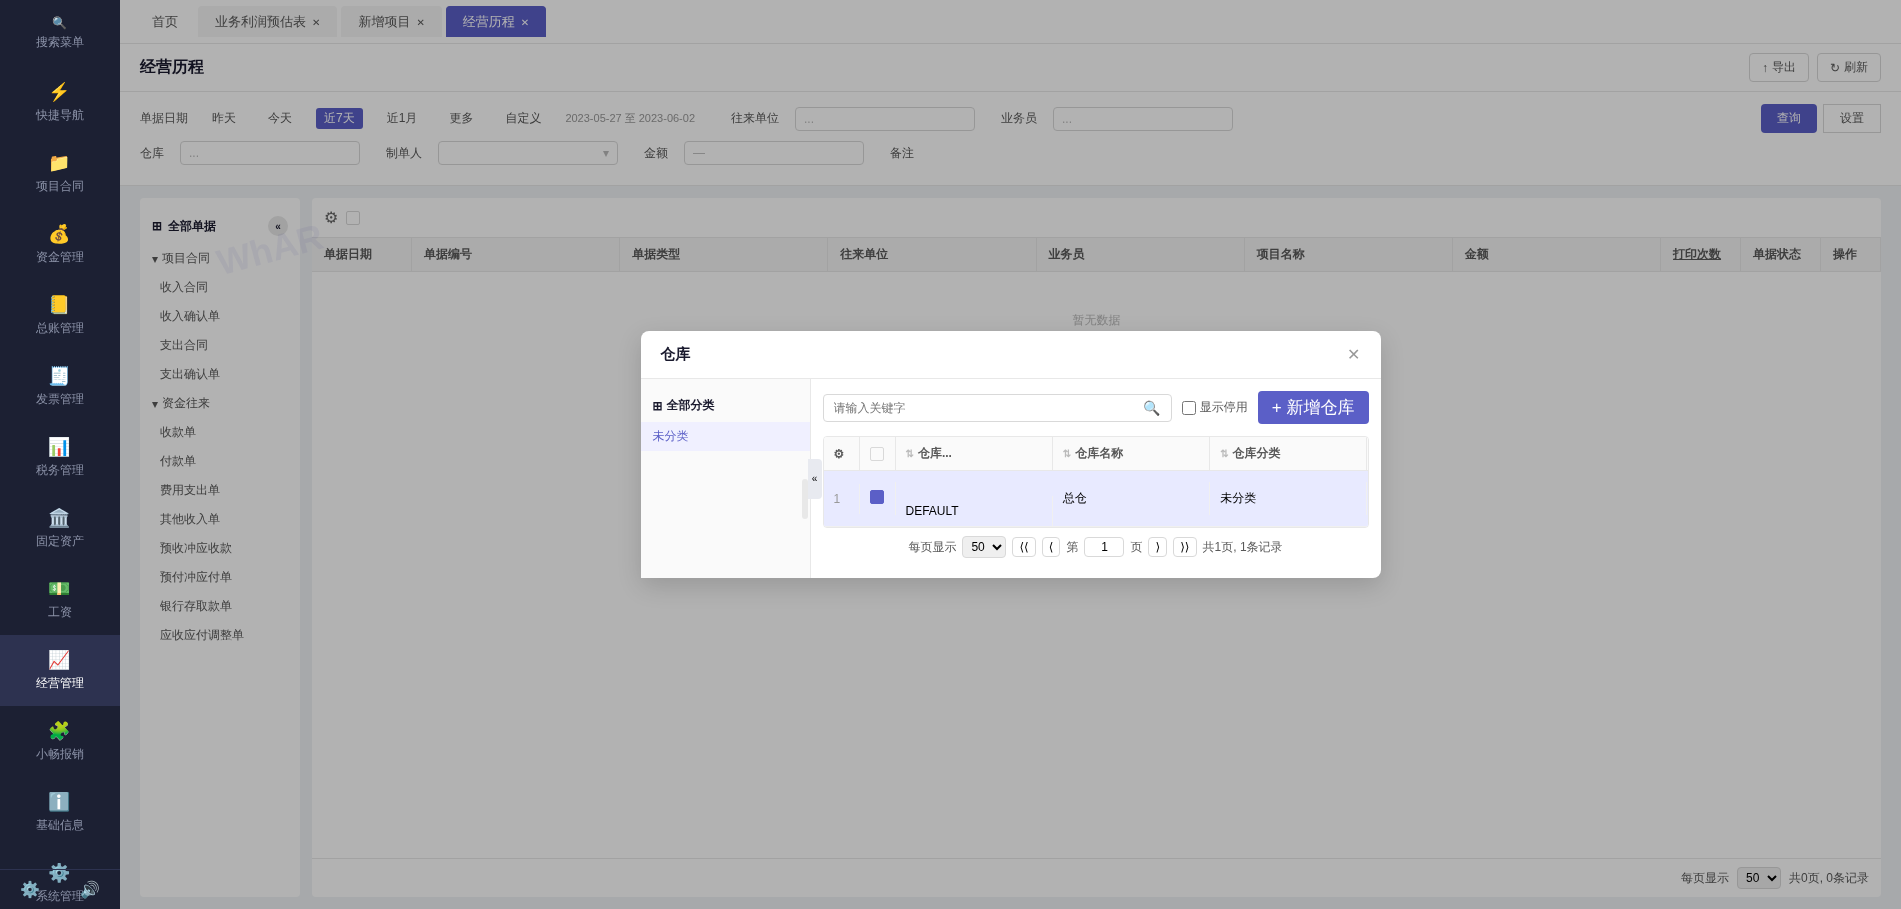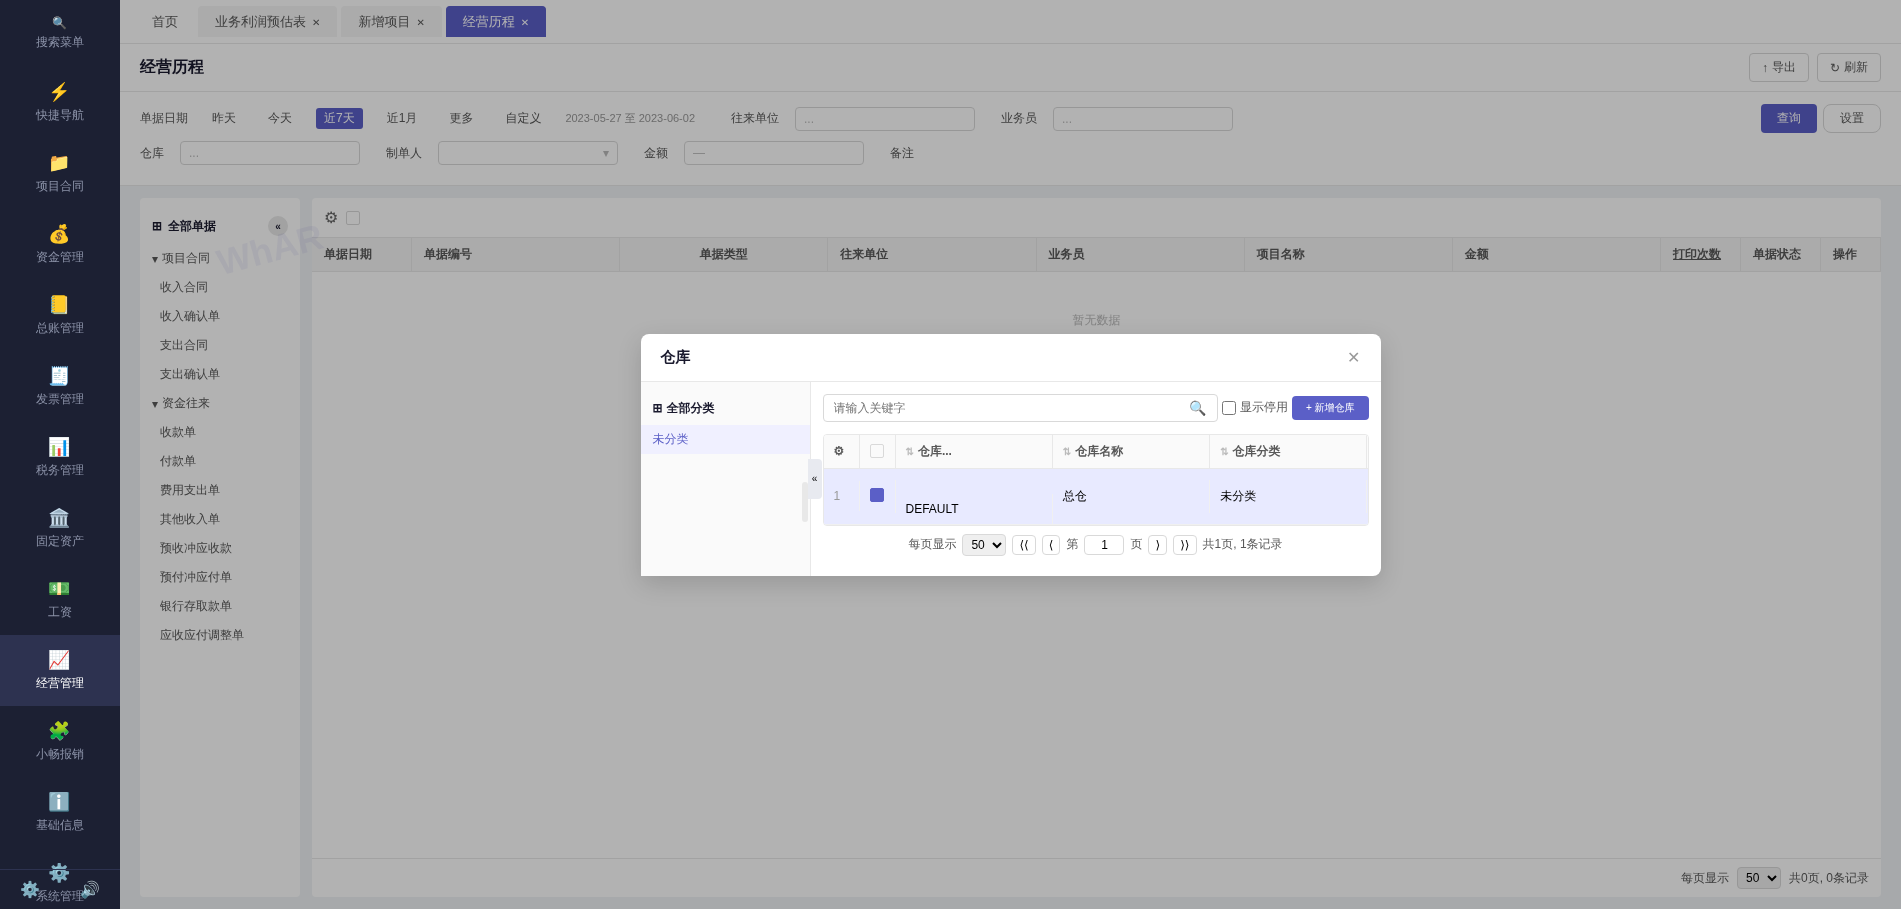--- a/index.html
+++ b/index.html
@@ -67,21 +67,21 @@
       font-size: 12px; color: #595959; min-width: 200px; cursor: pointer;
       display: flex; align-items: center; justify-content: space-between;
     }
     .filter-ellipsis { color: #bbb; }
     .btn-query {
       padding: 5px 16px; background: #5b5fc7; color: #fff; border: none;
       border-radius: 4px; font-size: 12px; cursor: pointer;
     }
     .btn-settings {
       padding: 5px 16px; background: #fff; color: #595959; border: 1px solid #d9d9d9;
-      border-radius: 8px; font-size: 12px; cursor: pointer;
+      border-radius: 0; font-size: 12px; cursor: pointer;
     }
 
     
     .content-area { flex: 1; background: #f0f2f5; padding: 12px 20px; overflow: auto; }
 
     
     .content-wrapper { display: flex; gap: 12px; height: 100%; }
     .sub-sidebar {
       width: 160px; background: #fff; border-radius: 4px; padding: 10px 0;
       font-size: 12px; flex-shrink: 0;
@@ -150,33 +150,33 @@
     .modal-left-header {
       padding: 8px 12px; font-weight: bold; color: #1a1a2e;
       display: flex; align-items: center; gap: 4px;
     }
     .modal-left-item { padding: 6px 12px; cursor: pointer; color: #595959; }
     .modal-left-item.active { color: #5b5fc7; background: #f0f0ff; }
 
     
     .modal-right { flex: 1; display: flex; flex-direction: column; padding: 12px; }
     .modal-search-row {
-      display: flex; align-items: center; gap: 4px; margin-bottom: 12px;
+      display: flex; align-items: center; gap: 10px; margin-bottom: 12px;
     }
     .modal-search {
       border: 1px solid #d9d9d9; border-radius: 4px; padding: 5px 10px;
       font-size: 12px; flex: 1; display: flex; align-items: center; gap: 6px;
     }
     .modal-search input { border: none; outline: none; flex: 1; font-size: 12px; color: #999; }
     .modal-search-icon { color: #bbb; font-size: 14px; }
     .show-disabled-label { display: flex; align-items: center; gap: 4px; font-size: 12px; color: #595959; cursor: pointer; }
     .checkbox { width: 14px; height: 14px; border: 1px solid #d9d9d9; border-radius: 2px; cursor: pointer; }
     .btn-add {
       padding: 5px 14px; background: #5b5fc7; color: #fff; border: none;
-      border-radius: 4px; font-size: 10px; cursor: pointer; white-space: nowrap;
+      border-radius: 4px; font-size: 17px; cursor: pointer; white-space: nowrap;
     }
 
     
     .modal-table { border: 1px solid #e8e8e8; border-radius: 4px; flex: 1; overflow: hidden; display: flex; flex-direction: column; }
     .modal-table-header {
       display: flex; background: #fafafa; border-bottom: 1px solid #e8e8e8;
       font-size: 12px; font-weight: bold; color: #595959;
     }
     .modal-table-header-cell {
       padding: 8px 10px; border-right: 1px solid #e8e8e8; display: flex; align-items: center; gap: 4px;
@@ -427,21 +427,21 @@
       </div>
 
       <div class="table-area">
         <div class="table-toolbar">
           <span style="color:#666;">⚙</span>
           <span style="width:14px;height:14px;border:1px solid #d9d9d9;border-radius:2px;display:inline-block;"></span>
         </div>
         <div class="table-header">
           <div class="table-header-cell" style="flex:0 0 100px;">单据日期</div>
           <div class="table-header-cell" style="flex:1;">单据编号</div>
-          <div class="table-header-cell" style="flex:1;text-align:center;">单据类型</div>
+          <div class="table-header-cell" style="flex:1;">单据类型</div>
           <div class="table-header-cell" style="flex:1;">往来单位</div>
           <div class="table-header-cell" style="flex:1;">业务员</div>
           <div class="table-header-cell" style="flex:1;">项目名称</div>
           <div class="table-header-cell" style="flex:1;">金额</div>
           <div class="table-header-cell" style="flex:0 0 80px;text-decoration:underline;">打印次数</div>
           <div class="table-header-cell" style="flex:0 0 80px;">单据状态</div>
           <div class="table-header-cell" style="flex:0 0 60px;">操作</div>
         </div>
         <div class="table-body">
           <div class="empty-state">

